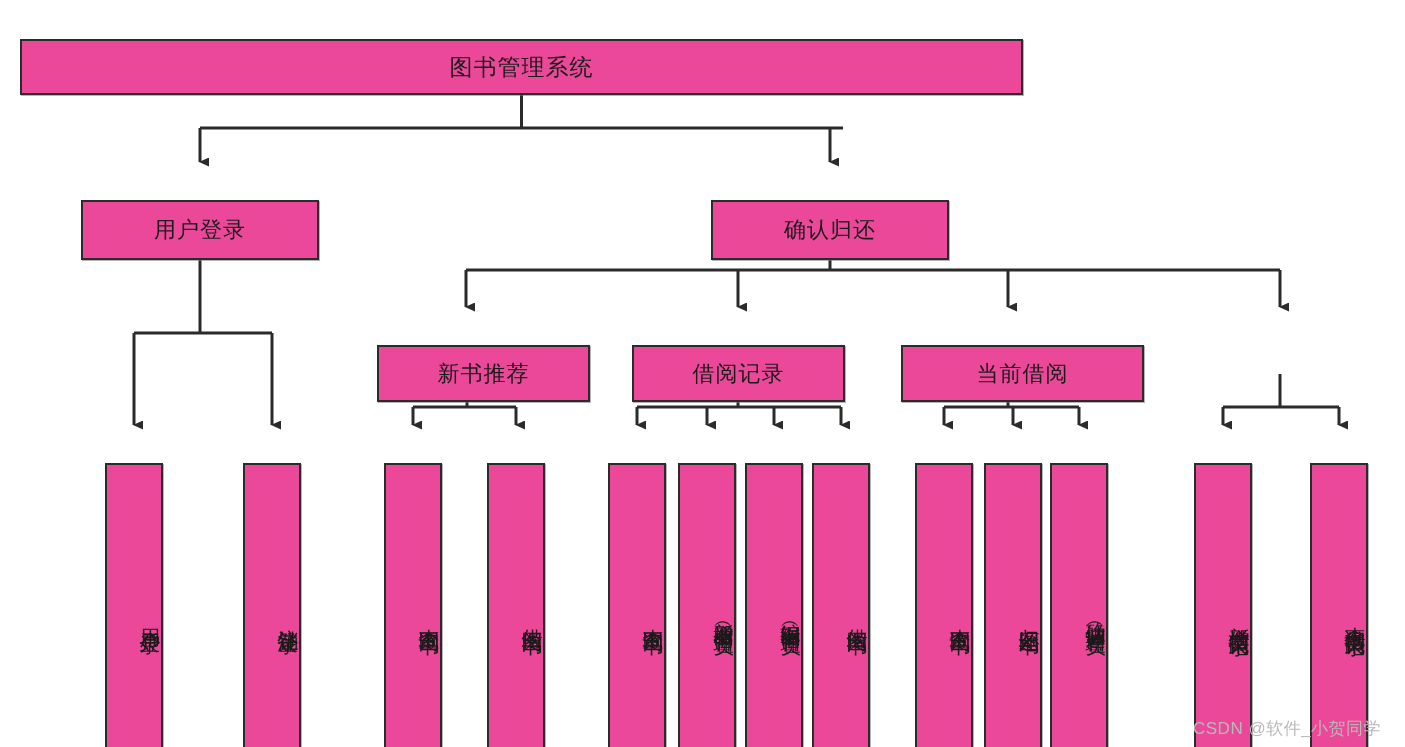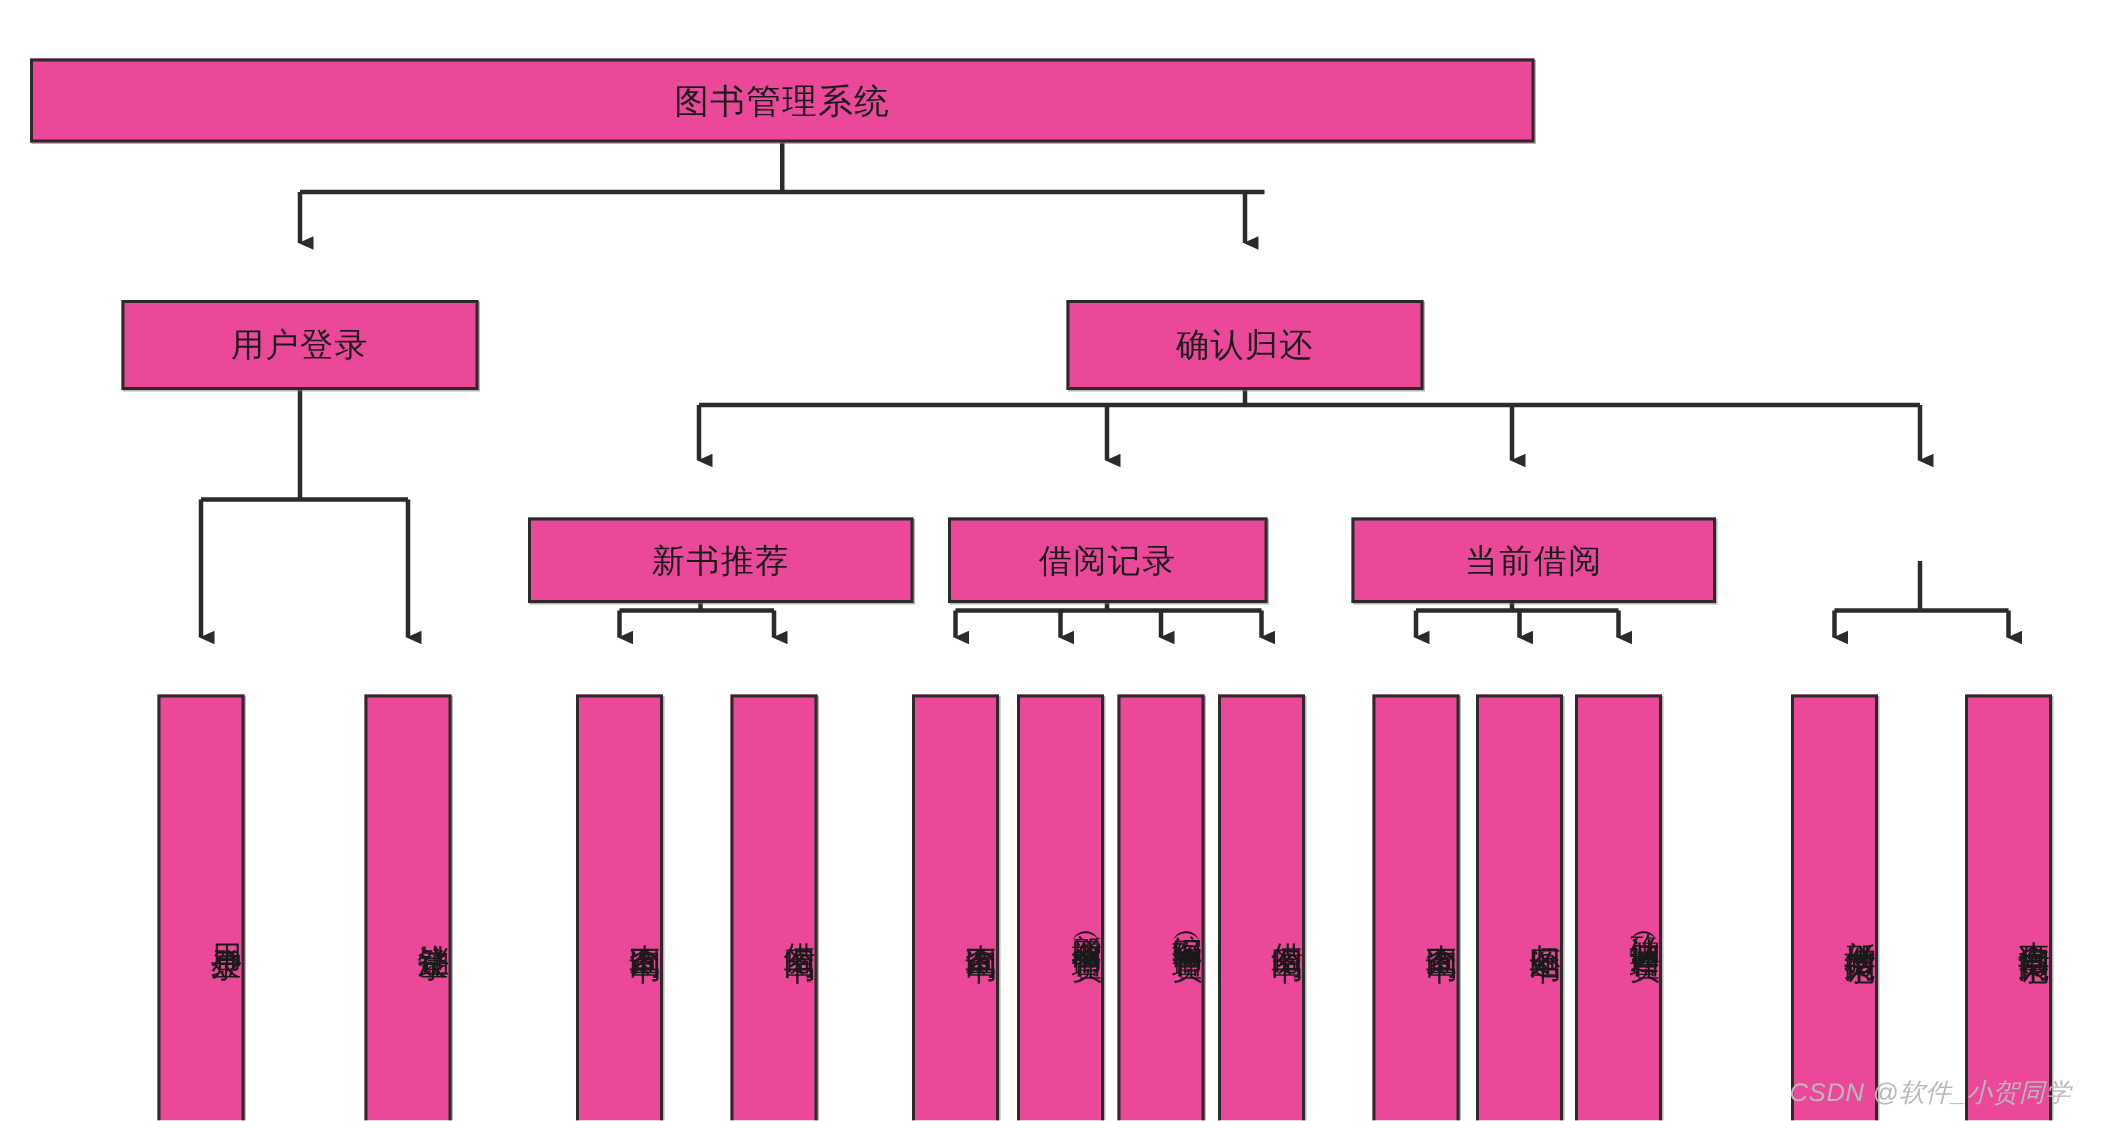--- a/index.html
+++ b/index.html
@@ -57,21 +57,20 @@
   .node.vertical.tall-text {
     font-size: 20px;
   }
   .watermark {
     position: absolute;
     font-size: 17px;
     color: #b9b9b9;
     white-space: nowrap;
     letter-spacing: 0.5px;
     user-select: none;
-    font-style: italic;
   }
 </style>
 </head>
 <body>
 
 <div id="diagram-root">
 
   <svg id="edge-layer" viewBox="0 0 1405 747" width="1405" height="747" xmlns="http://www.w3.org/2000/svg">
     <defs>
       <marker id="arrowhead" markerWidth="9" markerHeight="10" refX="4.5" refY="9" orient="auto" markerUnits="userSpaceOnUse">
@@ -126,21 +125,21 @@
     <span>图书管理系统</span>
   </div>
 
   <div class="node horizontal" style="left:81px; top:172px; width:238px; height:60px;">
     <span>用户登录</span>
   </div>
   <div class="node horizontal" style="left:711px; top:172px; width:238px; height:60px;">
     <span>确认归还</span>
   </div>
 
-  <div class="node horizontal" style="left:352px; top:317px; width:257px; height:57px;">
+  <div class="node horizontal" style="left:377px; top:317px; width:213px; height:57px;">
     <span>新书推荐</span>
   </div>
   <div class="node horizontal" style="left:632px; top:317px; width:213px; height:57px;">
     <span>借阅记录</span>
   </div>
   <div class="node horizontal" style="left:901px; top:317px; width:243px; height:57px;">
     <span>当前借阅</span>
   </div>
 
   <div class="node vertical" style="left:105px; top:435px; width:58px; height:300px;">

